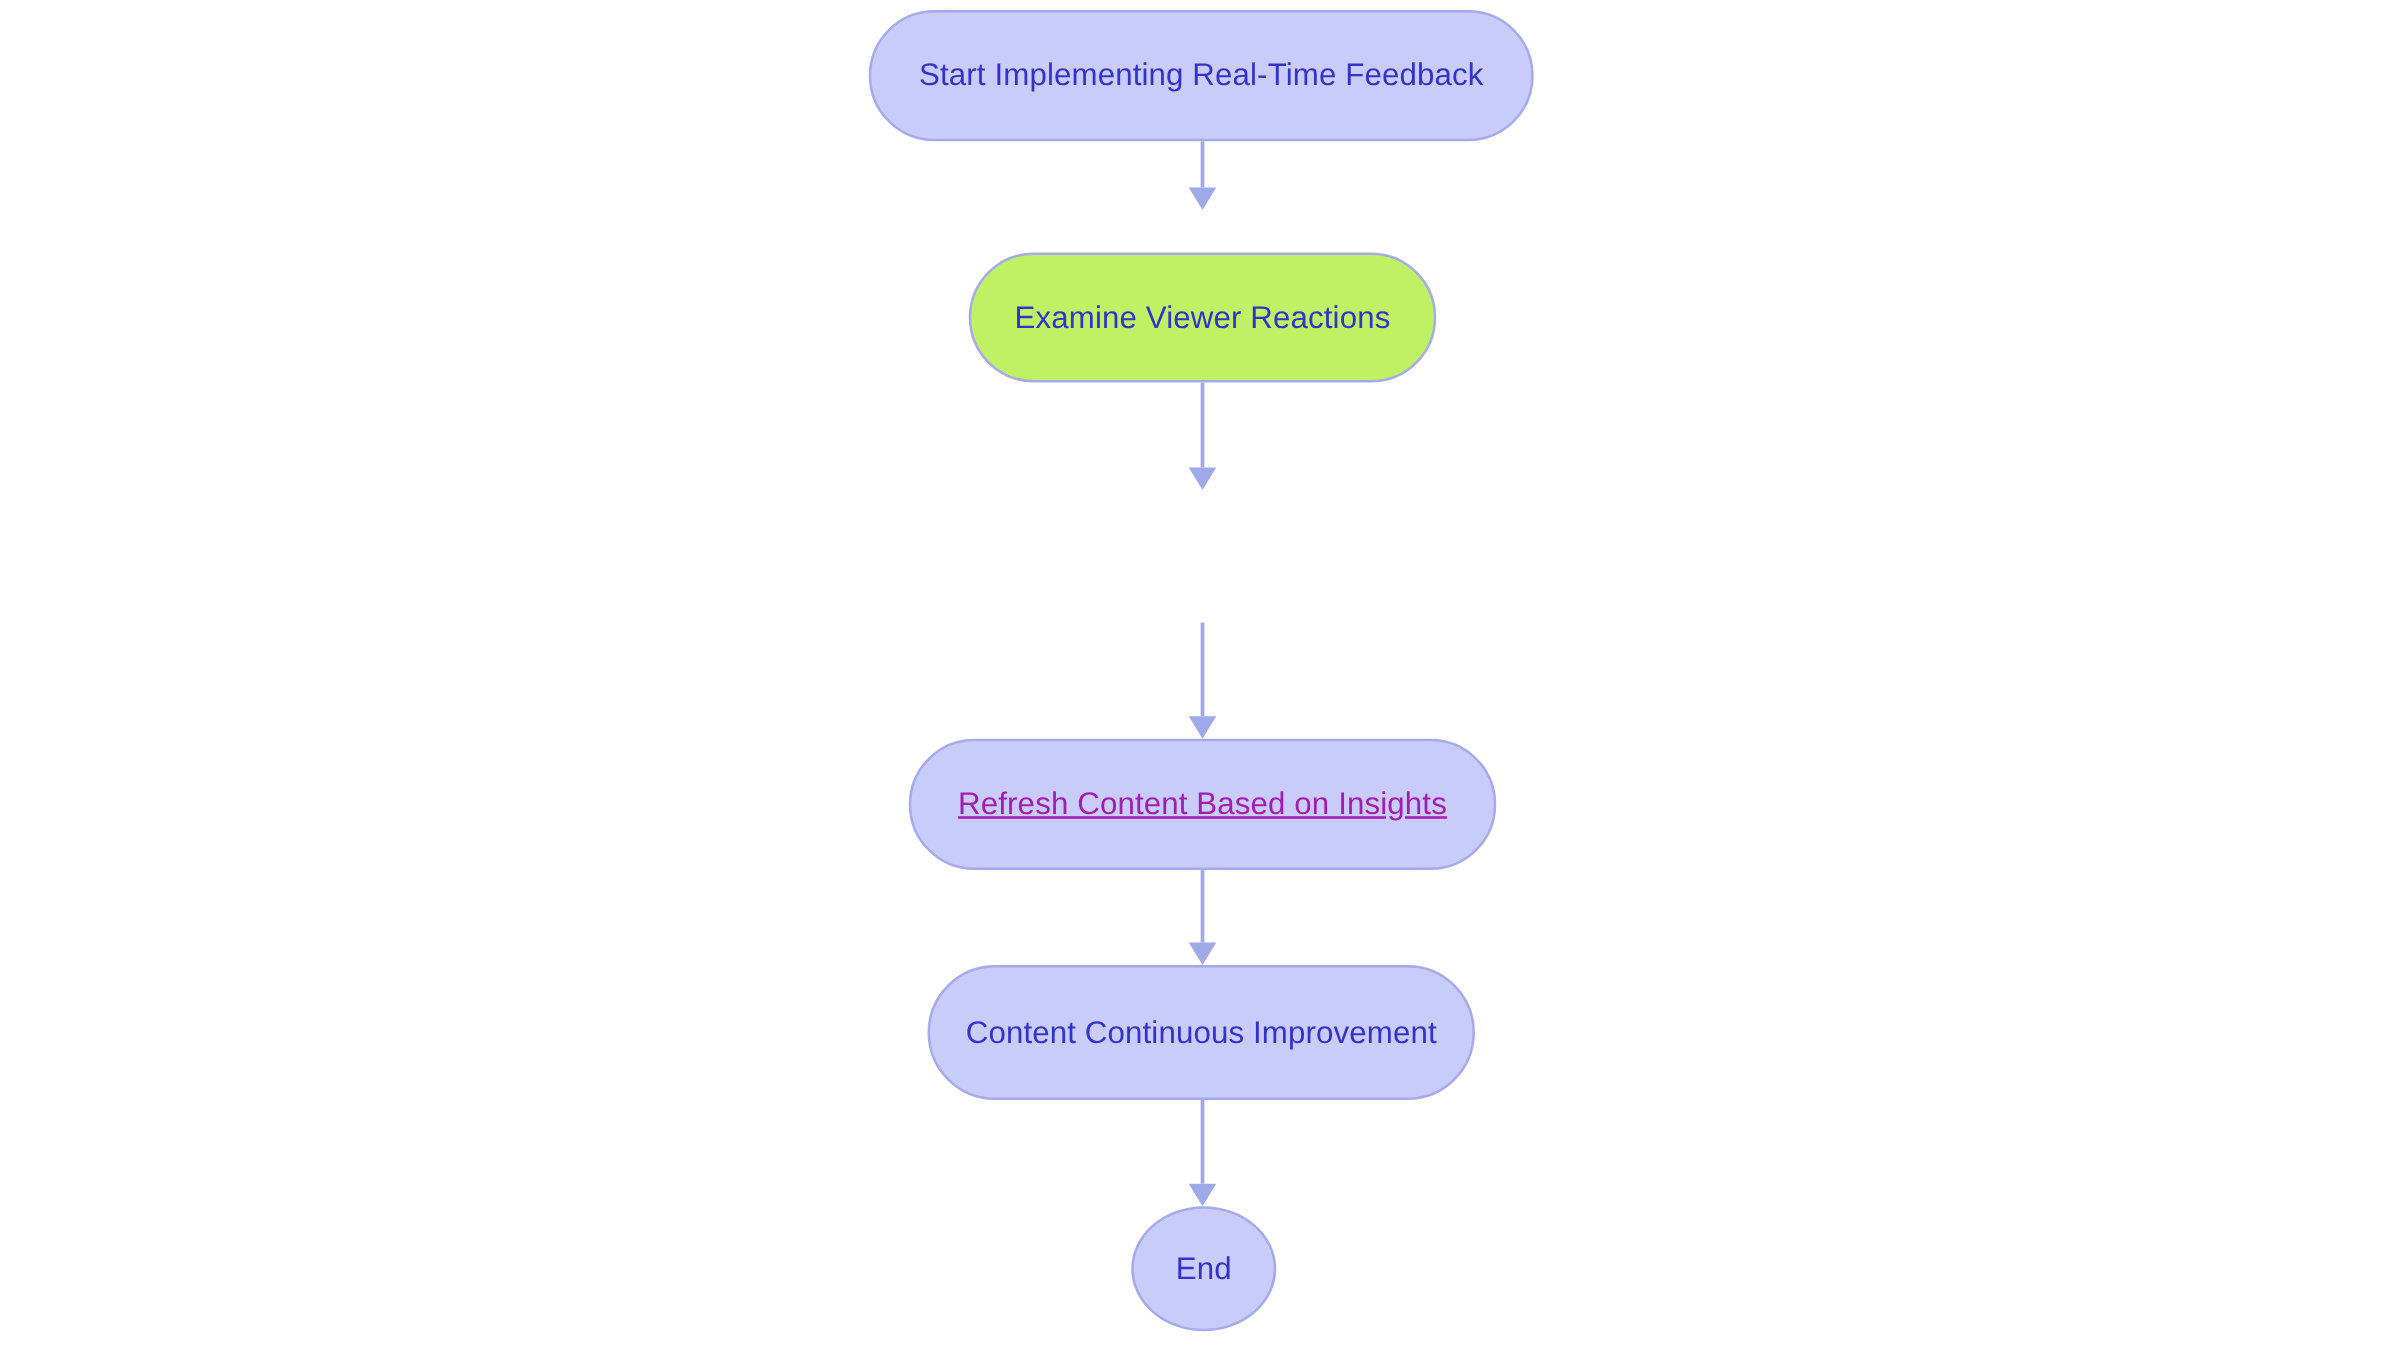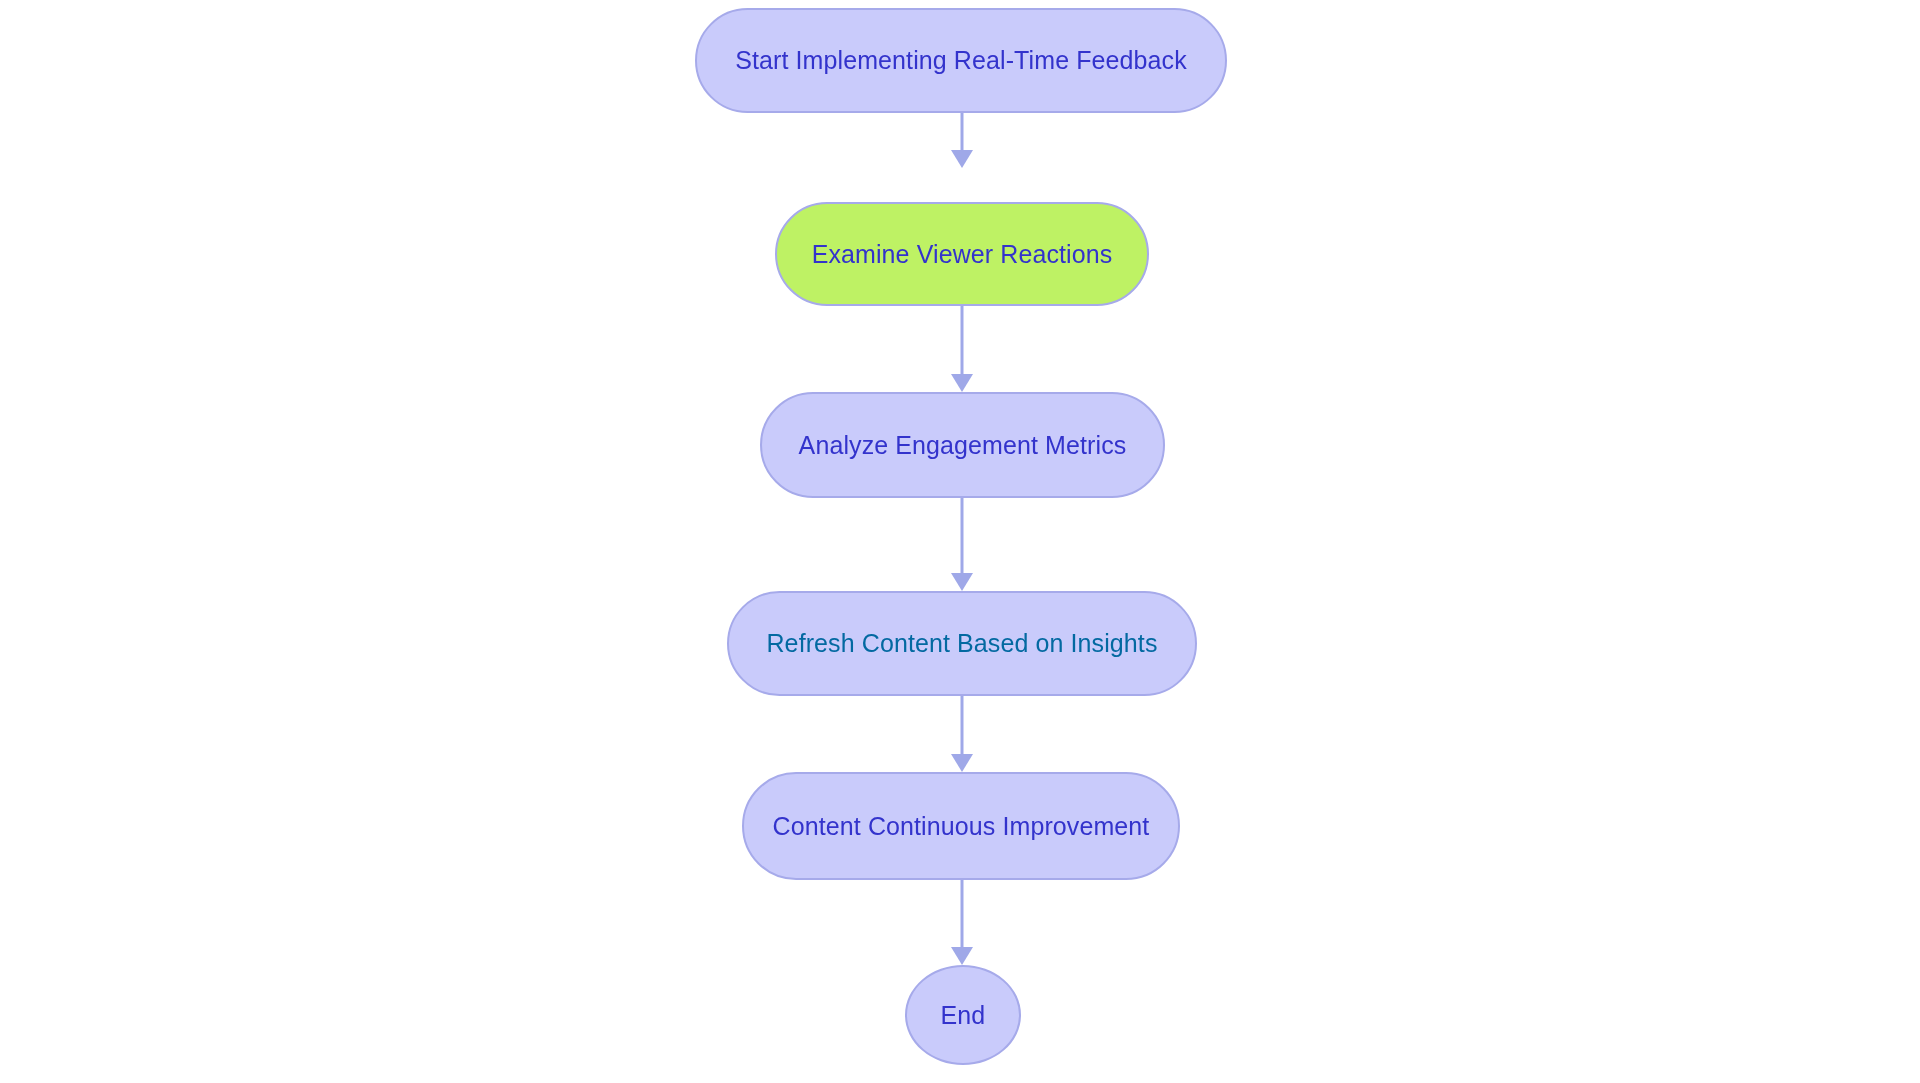--- a/index.html
+++ b/index.html
@@ -94,25 +94,22 @@
   </svg>
 
   <div class="node stadium" id="node-n1" style="left: 695px; top: 8px; width: 532px; height: 105px; background: rgb(201, 203, 251); border-color: rgb(166, 170, 234); color: rgb(51, 51, 204);">
     <span class="node-label">Start Implementing Real-Time Feedback</span>
   </div>
 
   <div class="node stadium" id="node-n2" style="left: 775px; top: 202px; width: 374px; height: 104px; background: #bef264; border-color: rgb(166, 170, 234); color: rgb(51, 51, 204);">
     <span class="node-label">Examine Viewer Reactions</span>
   </div>
 
-  <div class="node stadium" id="node-n3" style="left: 760px; top: 392px; width: 405px; height: 106px; background: rgb(201, 203, 251); border-color: rgb(166, 170, 234); color: rgb(51, 51, 204);">
-    <span class="node-label">Analyze Engagement Metrics</span>
-  </div>
 
-  <div class="node stadium" id="node-n4" style="left: 727px; top: 591px; width: 470px; height: 105px; background: rgb(201, 203, 251); border-color: rgb(166, 170, 234); color: #0369a1;">
+  <div class="node stadium" id="node-n4" style="left: 727px; top: 591px; width: 470px; height: 105px; background: rgb(201, 203, 251); border-color: rgb(166, 170, 234); color: #a21caf; text-decoration: underline;">
     <span class="node-label">Refresh Content Based on Insights</span>
   </div>
 
   <div class="node stadium" id="node-n5" style="left: 742px; top: 772px; width: 438px; height: 108px; background: rgb(201, 203, 251); border-color: rgb(166, 170, 234); color: rgb(51, 51, 204);">
     <span class="node-label">Content Continuous Improvement</span>
   </div>
 
   <div class="node ellipse" id="node-n6" style="left: 905px; top: 965px; width: 116px; height: 100px; background: rgb(201, 203, 251); border-color: rgb(166, 170, 234); color: rgb(51, 51, 204);">
     <span class="node-label">End</span>
   </div>

